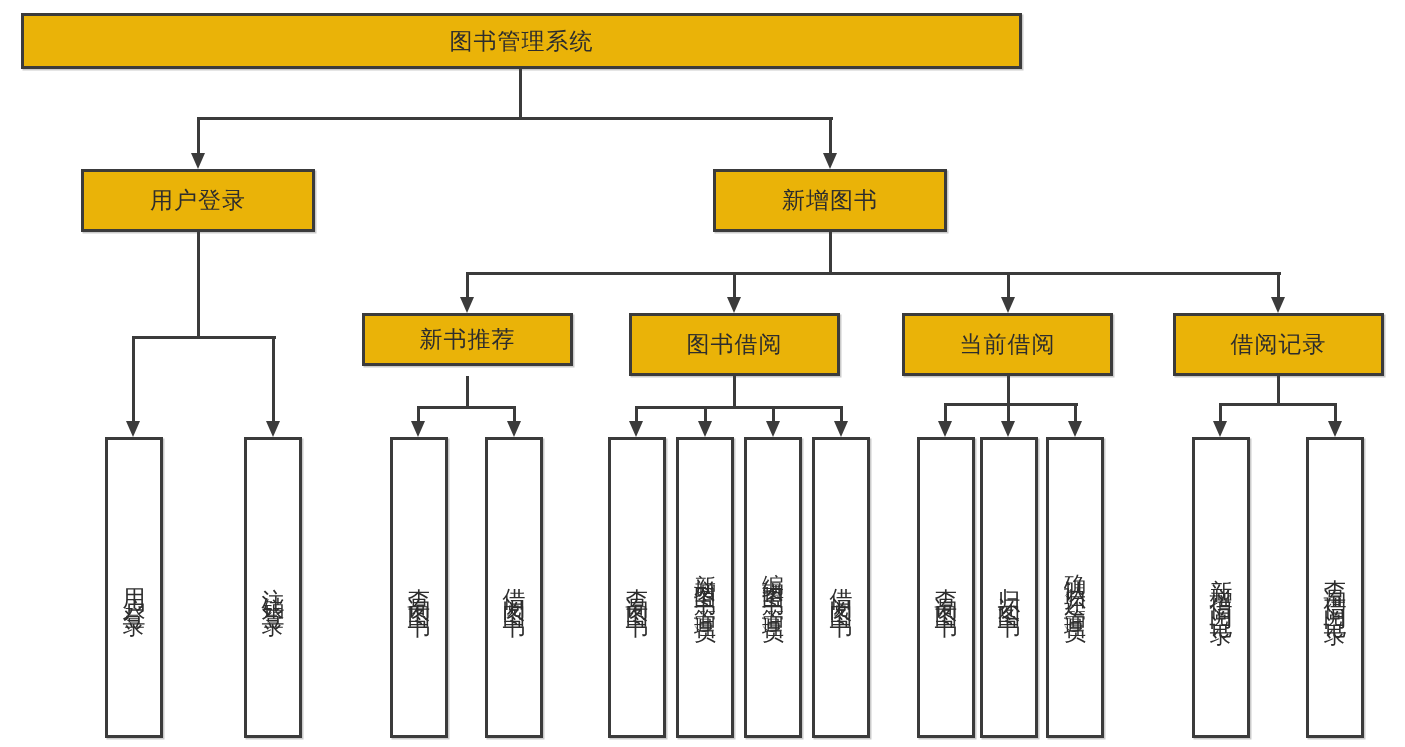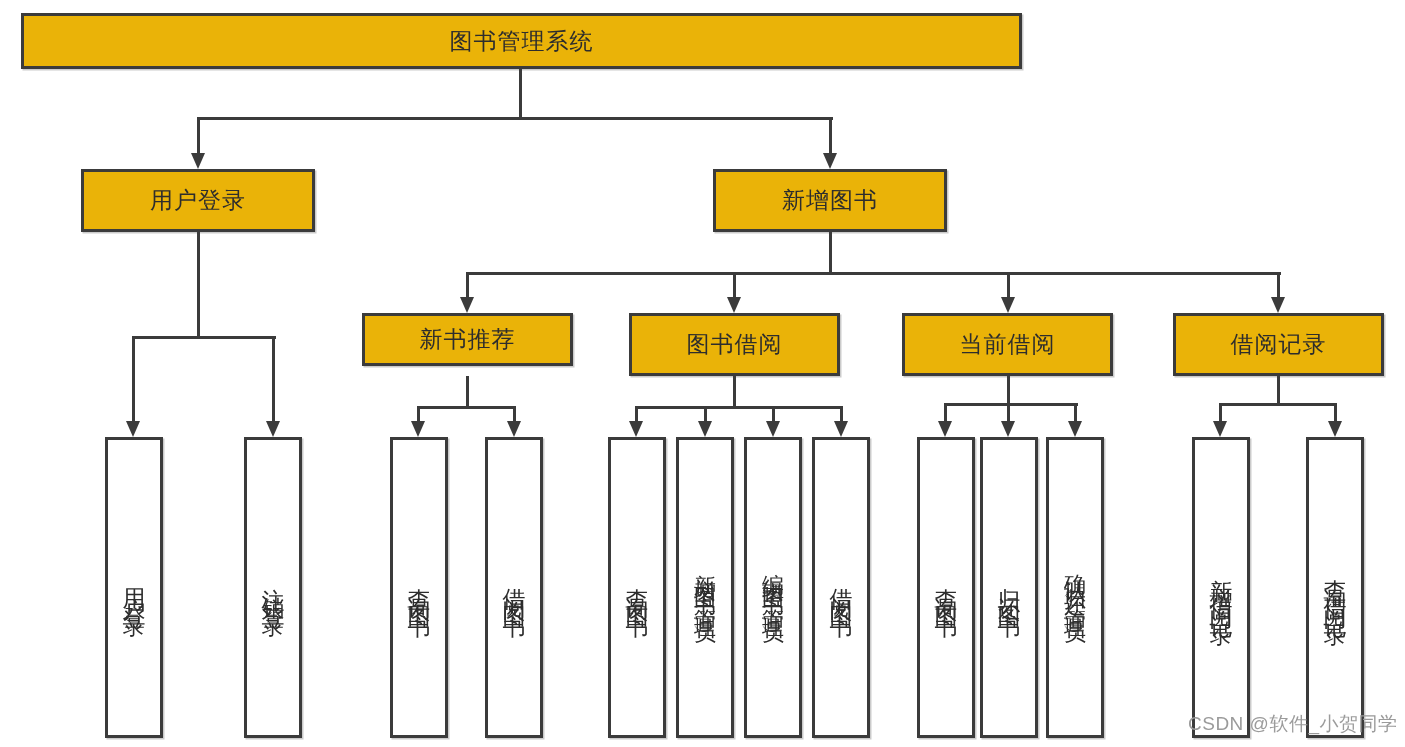--- a/index.html
+++ b/index.html
@@ -118,15 +118,14 @@
   <div class="vbox tight" style="left:744px">编辑图书（管理员）</div>
   <div class="vbox" style="left:812px">借阅图书</div>
 
   <div class="vbox" style="left:917px">查询图书</div>
   <div class="vbox" style="left:980px">归还图书</div>
   <div class="vbox tight" style="left:1046px">确认归还（管理员）</div>
 
   <div class="vbox" style="left:1192px">新增借阅记录</div>
   <div class="vbox" style="left:1306px">查询借阅记录</div>
 
-  <div class="watermark">CSDN @软件_小贺同学</div>
 
 </div>
 
 </body></html>

